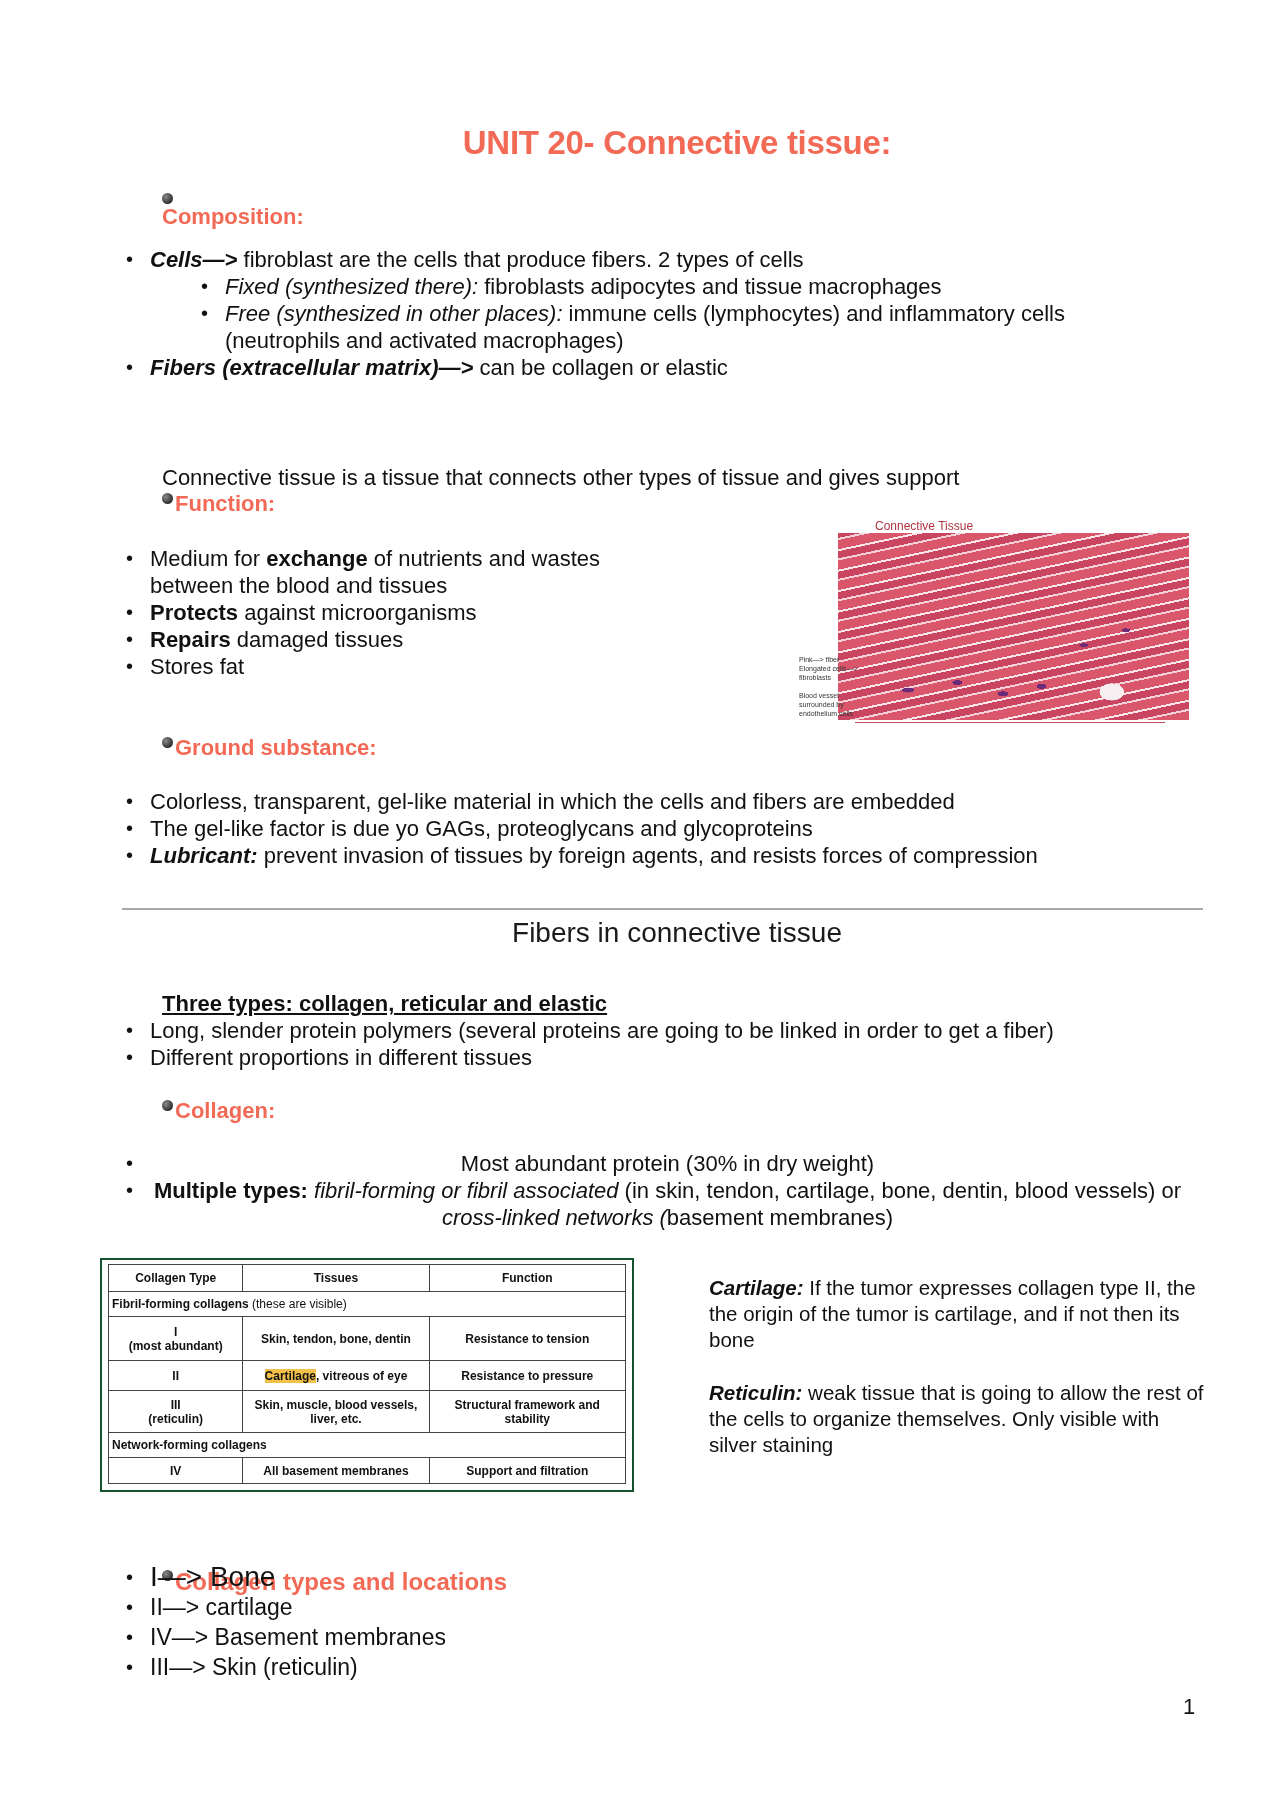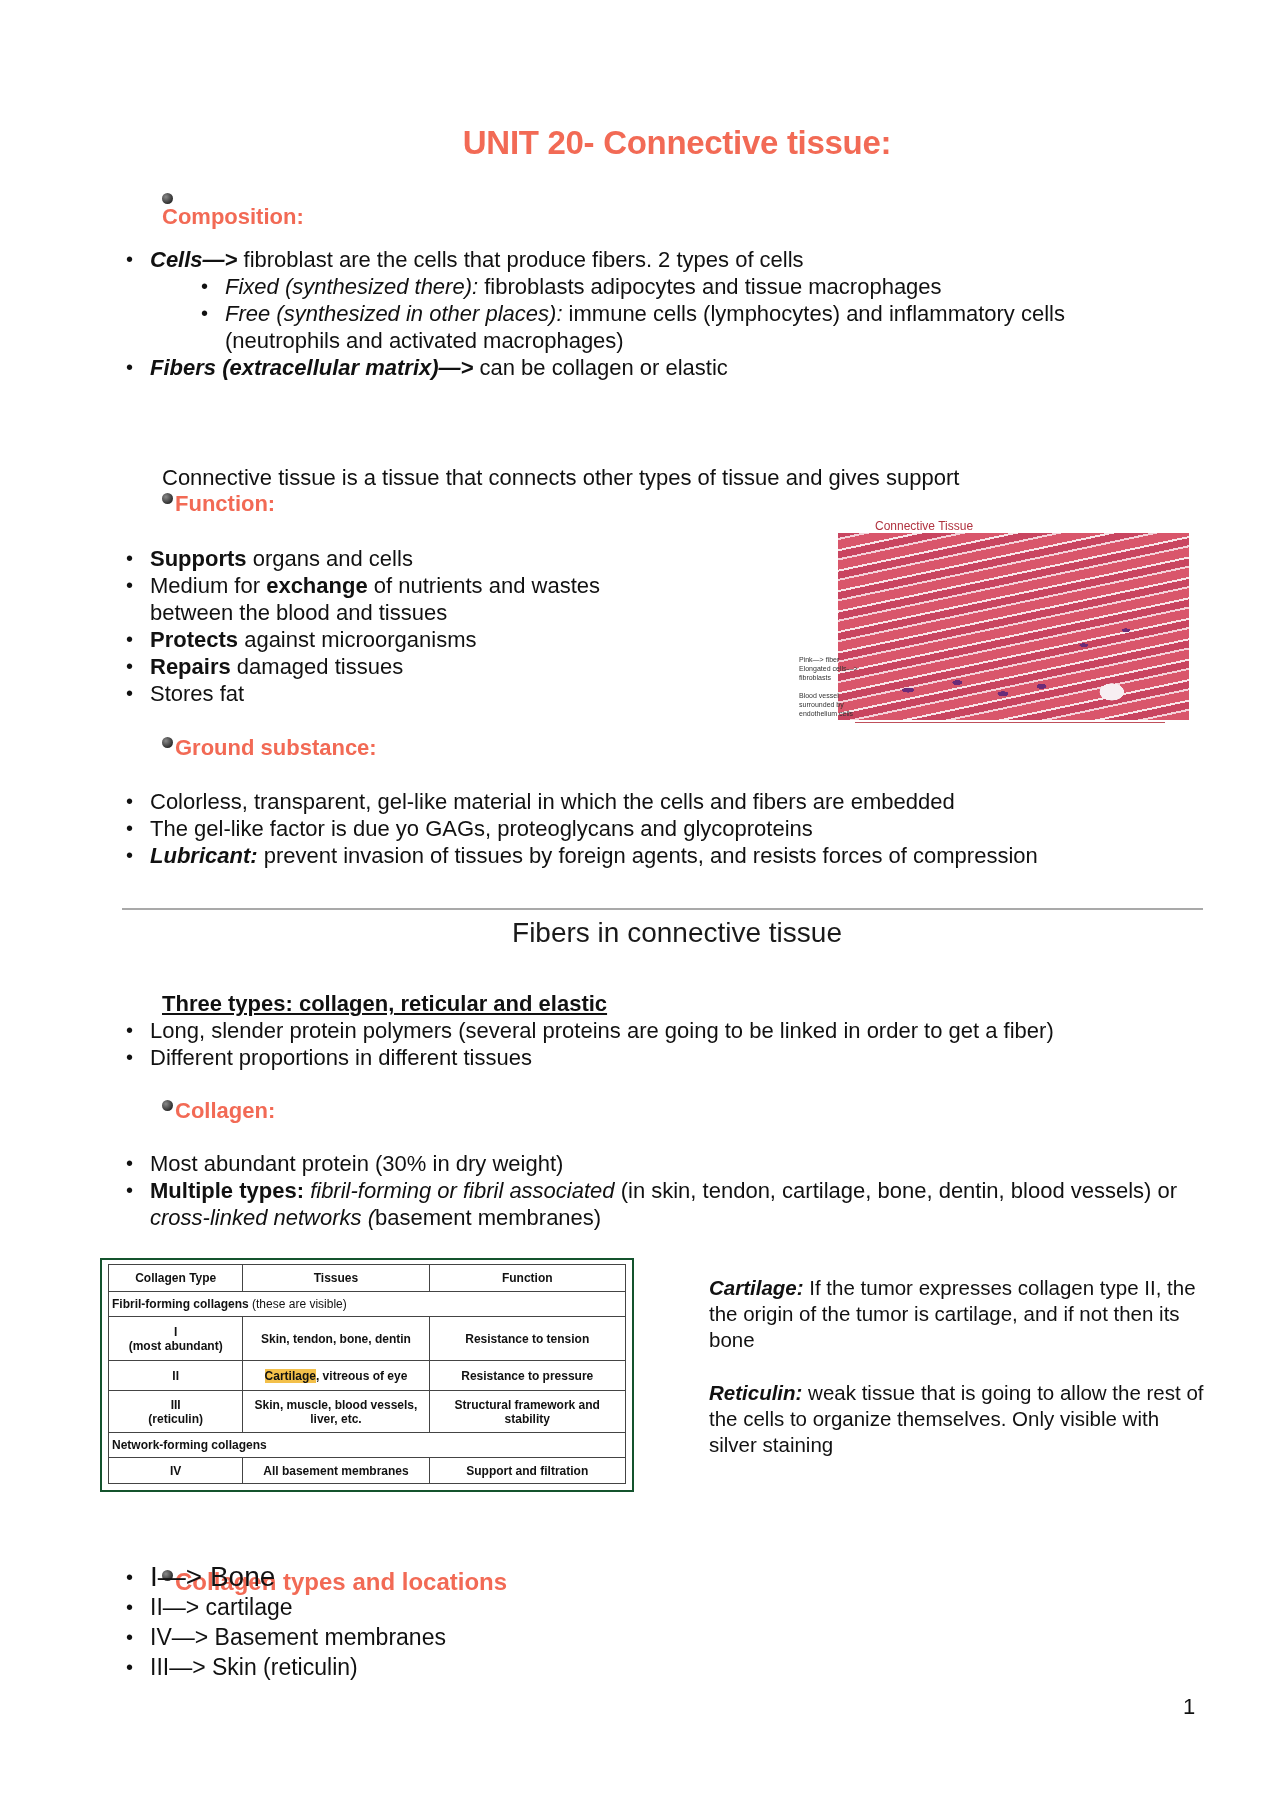--- a/index.html
+++ b/index.html
@@ -94,21 +94,20 @@
 </ul>
 
 <div class="abs txt" style="left:125px; top:464px;">Connective tissue is a tissue that connects other types of tissue and gives support</div>
 
 <div class="abs sec-head" style="left:125px; top:491px;">
   <span class="ball"></span>
   <span>Function:</span>
 </div>
 
 <ul class="abs blist" style="left:125px; top:545px; width:540px;">
-  <li><span></span><b>Supports</b><span> organs and cells</span></li>
   <li><span>Medium for </span><b>exchange</b><span> of nutrients and wastes between the blood and tissues</span></li>
   <li><span></span><b>Protects</b><span> against microorganisms</span></li>
   <li><span></span><b>Repairs</b><span> damaged tissues</span></li>
   <li><span>Stores fat</span><b></b><span></span></li>
 </ul>
 
 <div class="abs micro-caption">Connective Tissue</div>
 <div class="abs micro"></div>
 <div class="abs micro-line"></div>
 <div class="abs micro-side" style="top:655px;">
@@ -140,21 +139,21 @@
 <ul class="abs blist" style="left:125px; top:1017px; width:1060px;">
   <li>Long, slender protein polymers (several proteins are going to be linked in order to get a fiber)</li>
   <li>Different proportions in different tissues</li>
 </ul>
 
 <div class="abs sec-head" style="left:125px; top:1098px;">
   <span class="ball"></span>
   <span>Collagen:</span>
 </div>
 
-<ul class="abs blist" style="left:125px; top:1150px; width:1060px;">
+<ul class="abs blist" style="left:125px; top:1150px; width:1060px;text-align:center;">
   <li>Most abundant protein (30% in dry weight)</li>
   <li><b>Multiple types:</b><i> fibril-forming or fibril associated</i><span> (in skin, tendon, cartilage, bone, dentin, blood vessels) or </span><i>cross-linked networks (</i><span>basement membranes)</span></li>
 </ul>
 
 <div class="abs tbl-box">
   <table class="ct">
     <tbody>
         <tr>
       <th style="width:26%;">Collagen Type</th>
       <th style="width:36%;">Tissues</th>

